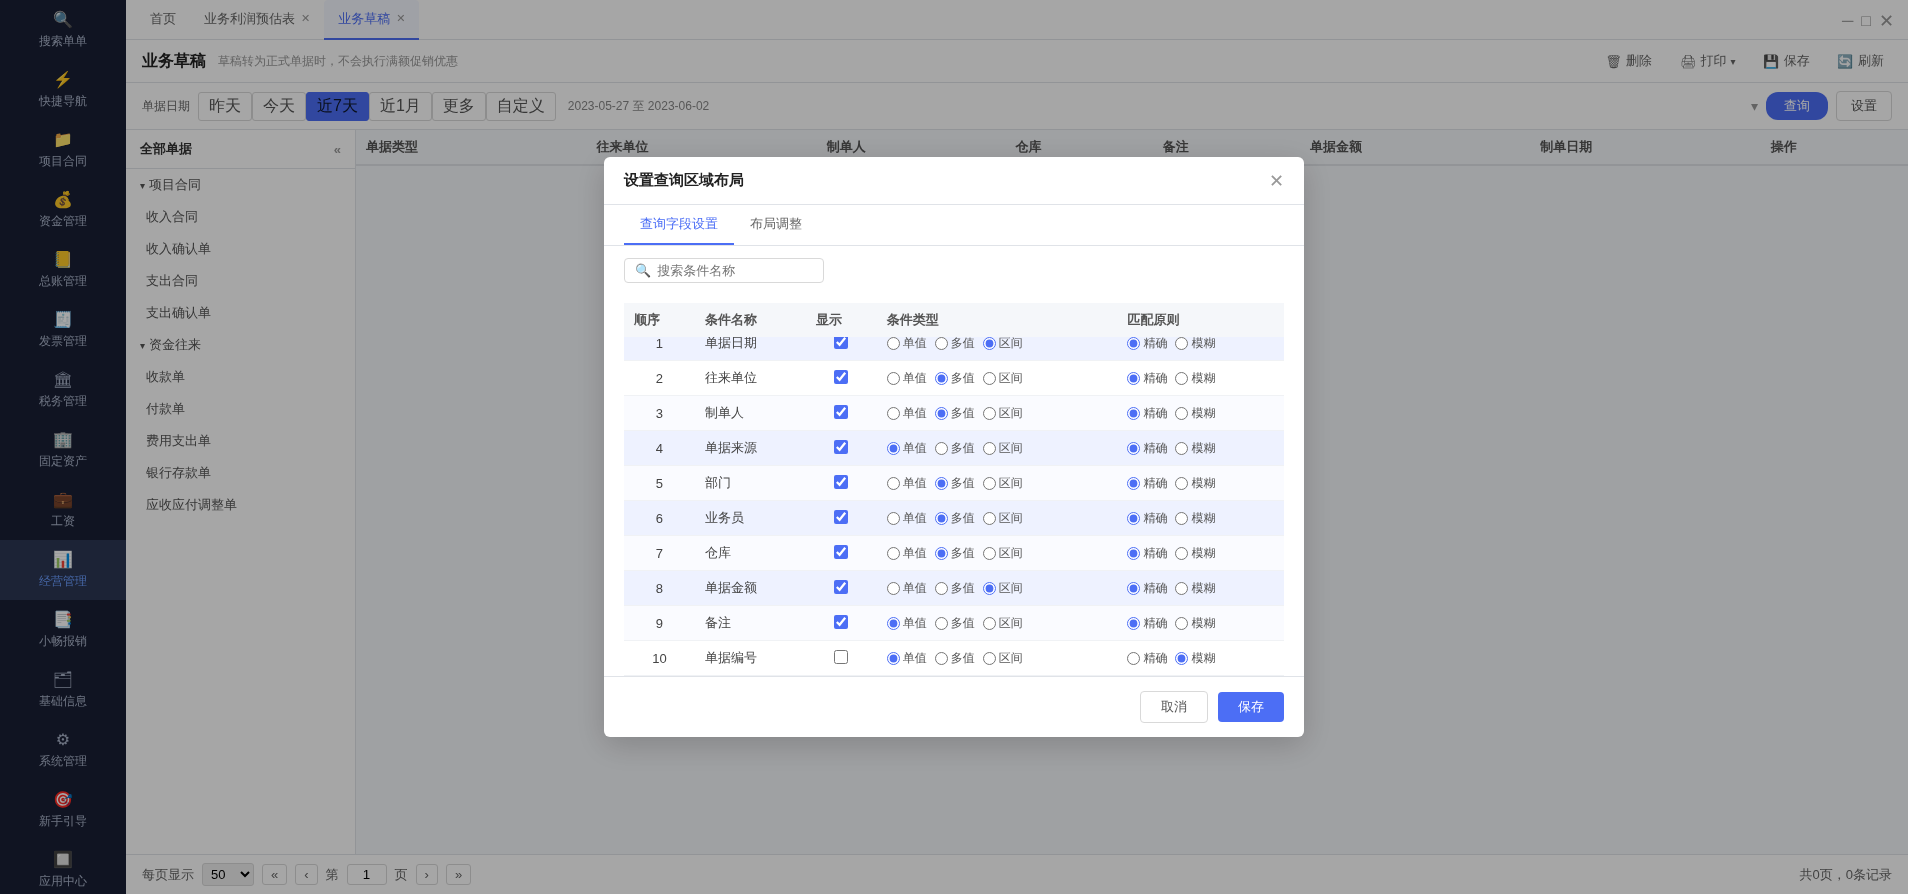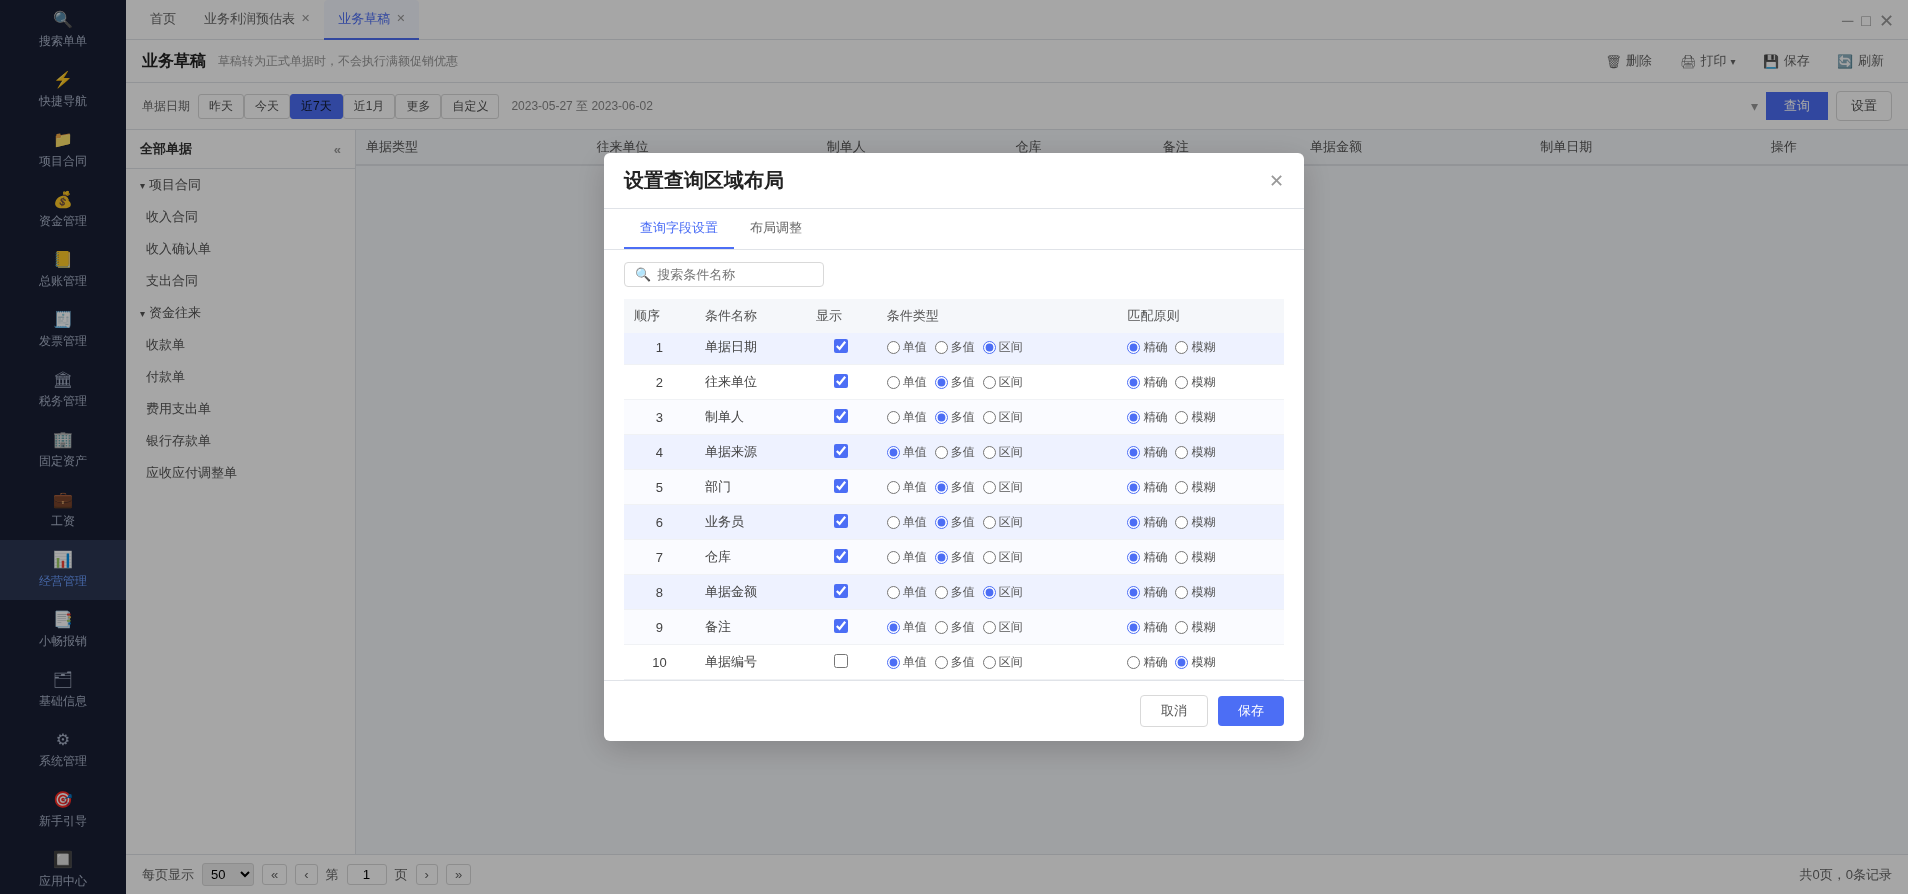--- a/index.html
+++ b/index.html
@@ -26,24 +26,24 @@
     
     .page-header { display: flex; align-items: center; padding: 8px 16px; background: #fff; border-bottom: 1px solid #e0e3e8; gap: 12px; }
     .page-title { font-size: 16px; font-weight: bold; color: #222; }
     .page-subtitle { font-size: 12px; color: #999; }
     .header-actions { margin-left: auto; display: flex; gap: 12px; }
     .header-btn { display: flex; align-items: center; gap: 4px; font-size: 13px; color: #666; cursor: pointer; padding: 4px 8px; border-radius: 4px; }
 
     
     .filter-row { display: flex; align-items: center; padding: 8px 16px; background: #fff; border-bottom: 1px solid #e0e3e8; gap: 8px; }
     .filter-label { font-size: 12px; color: #666; }
-    .filter-btn { padding: 3px 10px; border-radius: 3px; border: 1px solid #d9d9d9; background: #fff; cursor: pointer; font-size: 12px; color: #555; }
+    .filter-btn { padding: 3px 10px; border-radius: 3px; border: 1px solid #d9d9d9; background: #fff; cursor: pointer; font-size: 16px; color: #555; }
     .filter-btn.active { background: #4c6ef5; color: #0f172a; border-color: #4c6ef5; }
     .filter-date { font-size: 12px; color: #888; margin-left: 4px; }
-    .query-btn { background: #4c6ef5; color: #fff; border: none; padding: 5px 18px; border-radius: 0; cursor: pointer; font-size: 13px; }
+    .query-btn { background: #4c6ef5; color: #fff; border: none; padding: 5px 18px; border-radius: 12px; cursor: pointer; font-size: 13px; }
     .set-btn { background: #fff; color: #555; border: 1px solid #d9d9d9; padding: 5px 14px; border-radius: 4px; cursor: pointer; font-size: 13px; }
 
     
     .content-area { display: flex; flex: 1; overflow: hidden; }
 
     
     .left-panel { width: 230px; background: #fff; border-right: 1px solid #e0e3e8; display: flex; flex-direction: column; flex-shrink: 0; }
     .left-panel-header { display: flex; align-items: center; padding: 10px 14px; border-bottom: 1px solid #e0e3e8; font-weight: bold; justify-content: center; }
     .collapse-btn { margin-left: auto; cursor: pointer; color: #999; }
     .tree-item { padding: 7px 20px; cursor: pointer; font-size: 13px; color: #555; }
@@ -59,38 +59,38 @@
     .pagination { display: flex; align-items: center; padding: 8px 16px; background: #fff; border-top: 1px solid #e0e3e8; gap: 8px; font-size: 13px; color: #666; }
     .pagination-btn { padding: 2px 8px; border: 1px solid #d9d9d9; border-radius: 3px; cursor: pointer; background: #fff; }
     .pagination-input { width: 40px; text-align: center; border: 1px solid #d9d9d9; border-radius: 3px; padding: 2px 4px; }
 
     
     .modal-overlay { position: fixed; top: 0; left: 0; width: 100%; height: 100%; background: rgba(0,0,0,0.35); z-index: 100; display: flex; align-items: center; justify-content: center; }
 
     
     .modal { background: #fff; border-radius: 6px; box-shadow: 0 8px 32px rgba(0,0,0,0.18); width: 700px; max-height: 640px; display: flex; flex-direction: column; position: relative; }
     .modal-header { display: flex; align-items: center; padding: 14px 20px; border-bottom: 1px solid #e0e3e8; }
-    .modal-title { font-size: 20px; font-weight: bold; color: #222; }
+    .modal-title { font-size: 15px; font-weight: bold; color: #222; }
     .modal-close { margin-left: auto; cursor: pointer; color: #999; font-size: 18px; line-height: 1; }
 
     
     .modal-tabs { display: flex; border-bottom: 1px solid #e0e3e8; padding: 0 20px; }
     .modal-tab { padding: 10px 16px; cursor: pointer; font-size: 13px; color: #666; border-bottom: 2px solid transparent; }
     .modal-tab.active { color: #4c6ef5; border-bottom: 2px solid #4c6ef5; }
 
     
     .modal-search { padding: 12px 20px 8px; }
     .search-box { display: flex; align-items: center; border: 1px solid #d9d9d9; border-radius: 4px; padding: 4px 10px; gap: 6px; width: 200px; }
     .search-box input { border: none; outline: none; font-size: 13px; color: #666; width: 100%; background: transparent; }
     .search-icon-small { color: #999; font-size: 13px; }
 
     
     .modal-table { flex: 1; overflow-y: auto; padding: 0 20px; }
     table { width: 100%; border-collapse: collapse; }
-    thead th { background: #f5f7fa; padding: 8px 10px; text-align: left; font-size: 13px; font-weight: 400; color: #555; border-bottom: 1px solid #e0e3e8; position: sticky; top: 4px; z-index: 1; }
+    thead th { background: #f5f7fa; padding: 8px 10px; text-align: left; font-size: 13px; font-weight: 700; color: #555; border-bottom: 1px solid #e0e3e8; position: sticky; top: 12px; z-index: 1; }
     tbody tr { border-bottom: 1px solid #f0f2f5; }
     tbody tr:nth-child(odd) { background: #fafbff; }
     tbody tr:nth-child(even) { background: #fff; }
     td { padding: 8px 10px; font-size: 13px; color: #444; vertical-align: middle; }
     .td-center { text-align: center; }
 
     
     .radio-group { display: flex; align-items: center; gap: 8px; }
     .radio-item { display: flex; align-items: center; gap: 3px; font-size: 12px; color: #555; cursor: pointer; white-space: nowrap; }
     .radio-item input[type=radio] { cursor: pointer; accent-color: #4c6ef5; }
@@ -246,20 +246,21 @@
           <span class="collapse-btn">«</span>
         </div>
         <div id="tree-content">
             <div class="tree-parent">
               <span class="tree-arrow">▾</span>
               <span>项目合同</span>
             </div>
             <div class="tree-item">收入合同</div>
             <div class="tree-item">收入确认单</div>
             <div class="tree-item">支出合同</div>
+            <div class="tree-item">支出确认单</div>
             <div class="tree-parent">
               <span class="tree-arrow">▾</span>
               <span>资金往来</span>
             </div>
             <div class="tree-item">收款单</div>
             <div class="tree-item">付款单</div>
             <div class="tree-item">费用支出单</div>
             <div class="tree-item">银行存款单</div>
             <div class="tree-item">应收应付调整单</div>
           </div>

